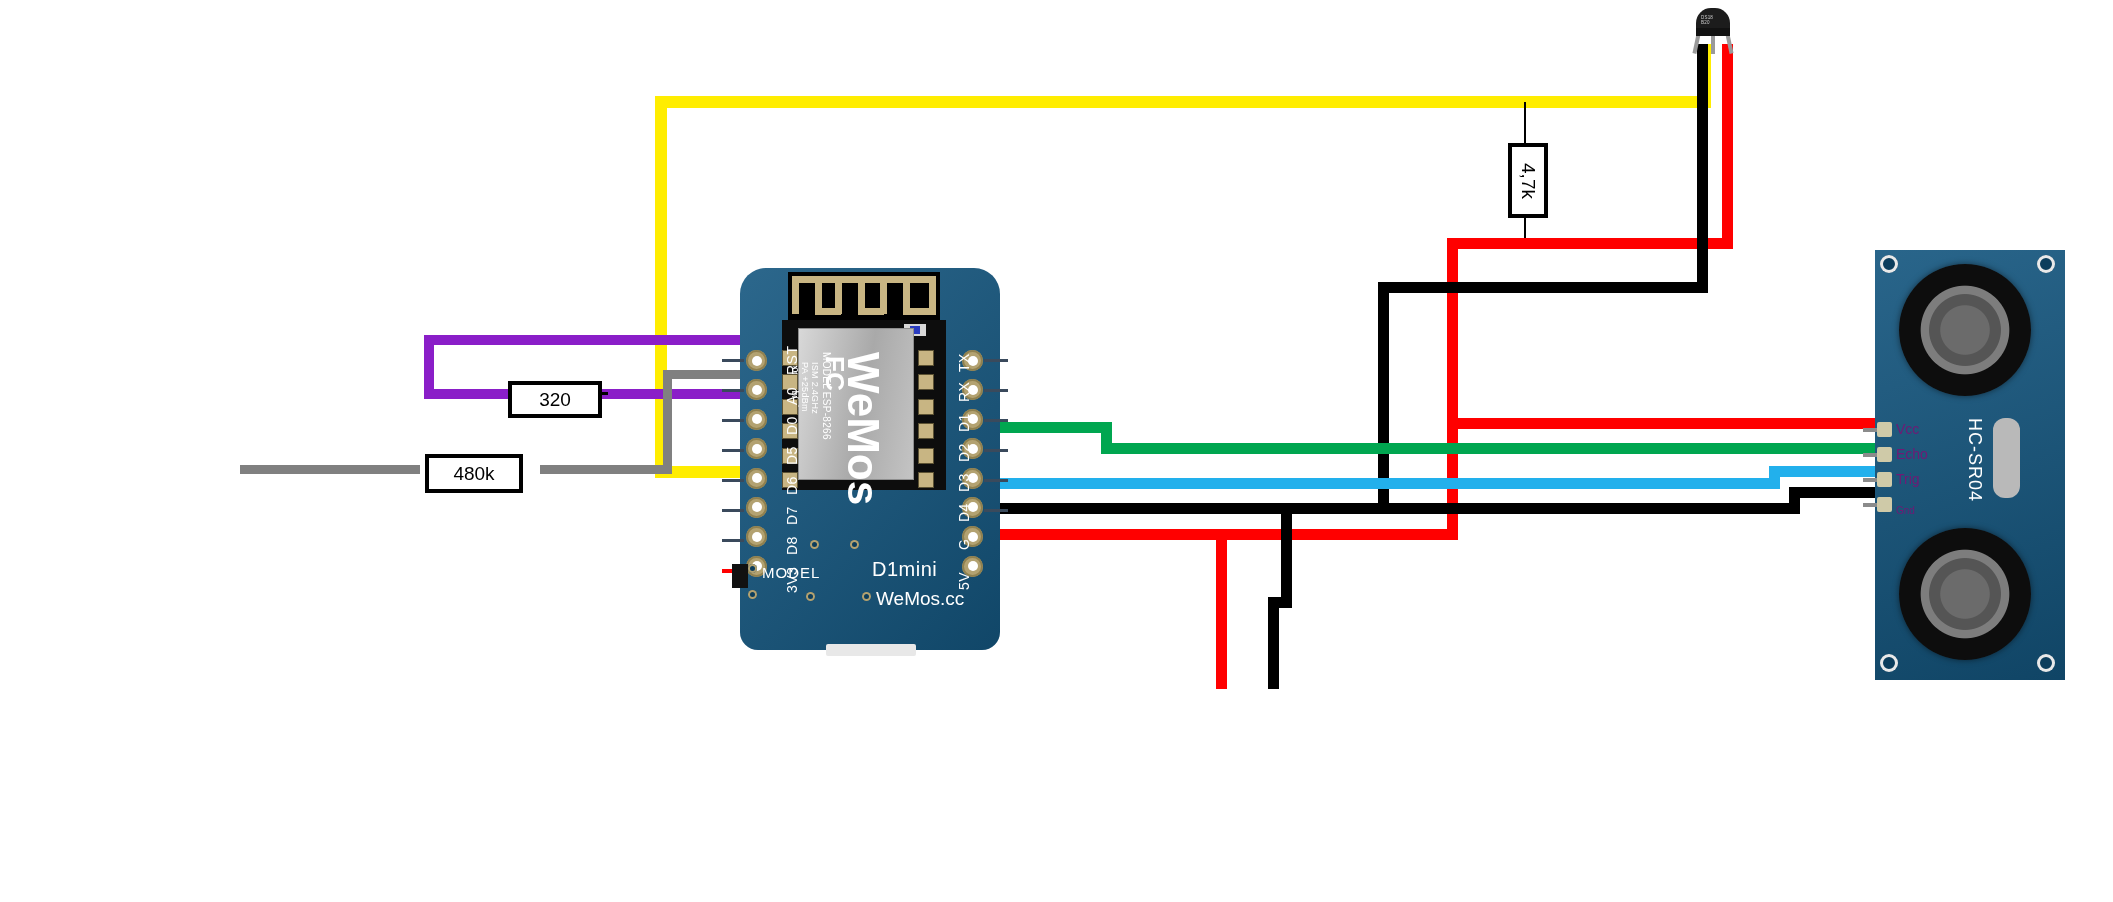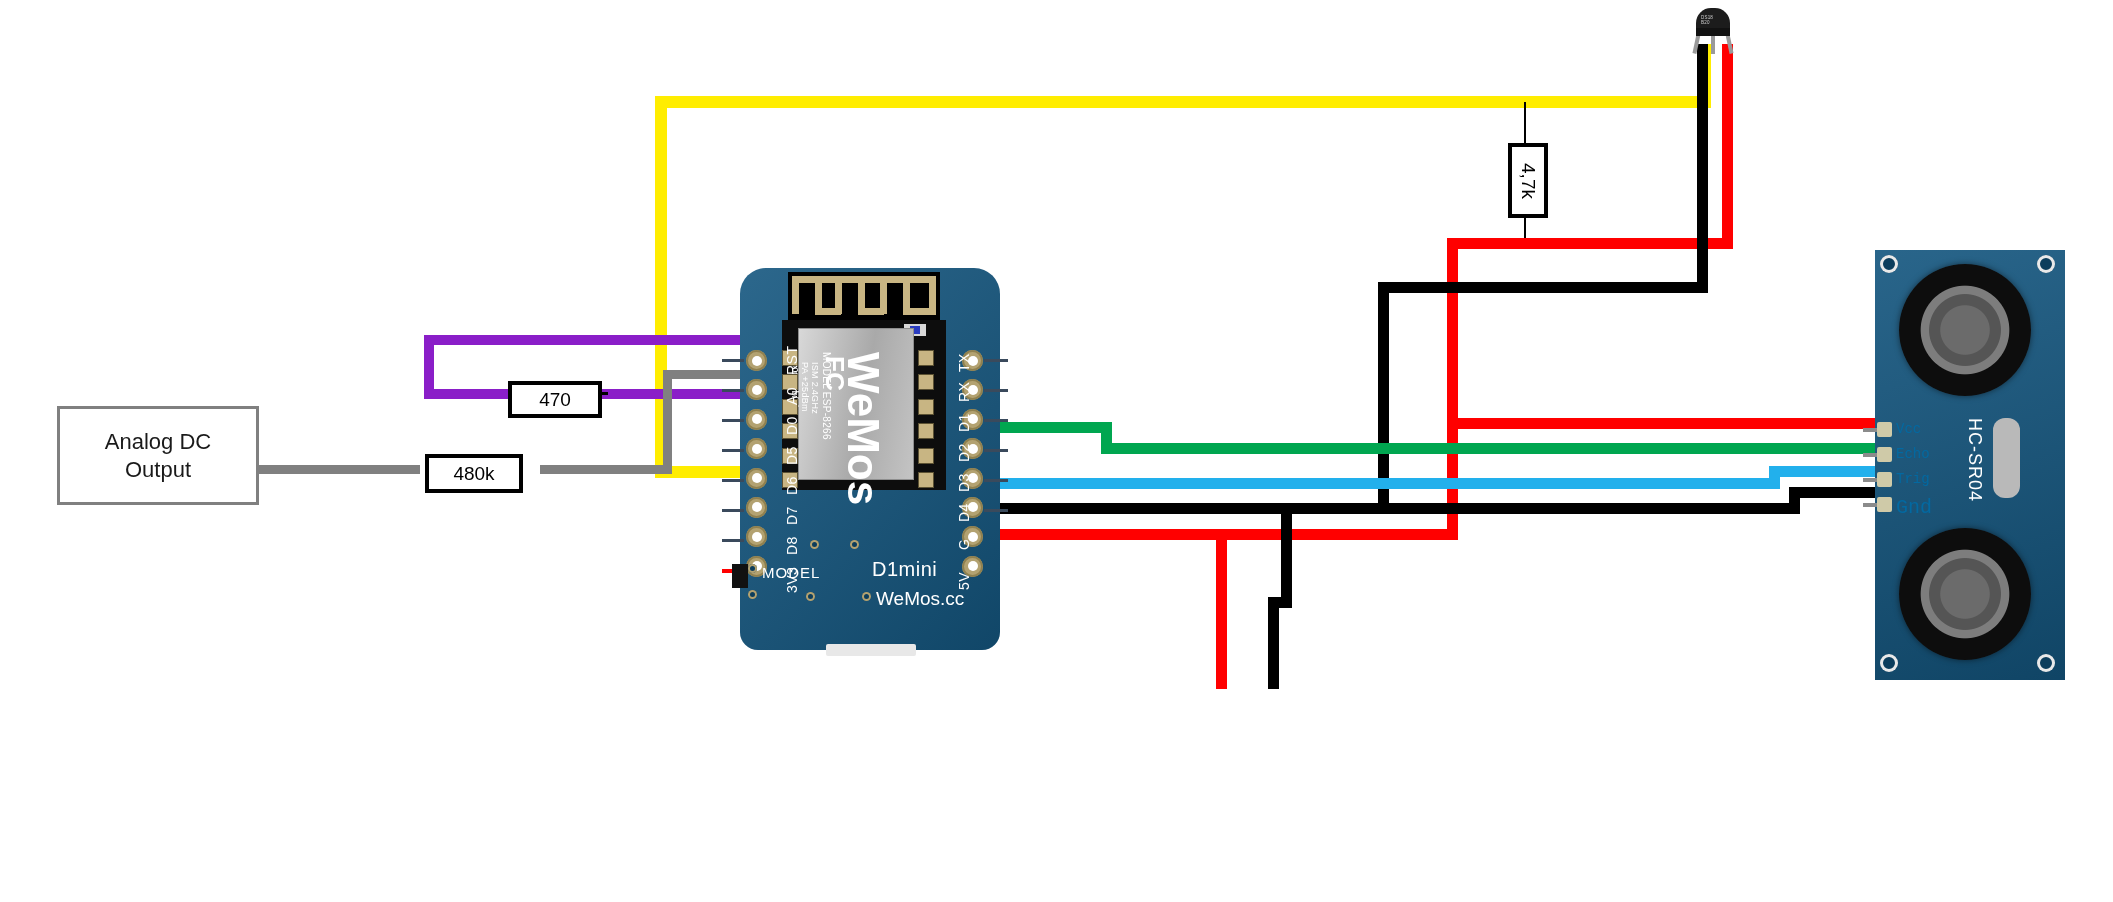--- a/index.html
+++ b/index.html
@@ -49,21 +49,21 @@
   
   #hcsr{position:absolute;left:1875px;top:250px;width:190px;height:430px;}
   .hc-pcb{position:absolute;inset:0;background:#14567f;}
   .hc-sh{position:absolute;inset:0;background:linear-gradient(160deg,rgba(255,255,255,.09),rgba(0,0,0,.2));}
   .transducer{position:absolute;width:132px;height:132px;border-radius:50%;
      background:radial-gradient(circle at 50% 50%,#6b6b6b 0 26%,#555 27% 38%,#7d7d7d 39% 47%,#0d0d0d 48% 72%,#f2f2f2 73% 88%,#cfcfcf 89% 100%);
      box-shadow:0 0 6px rgba(0,0,0,.5);}
   .hc-hole{position:absolute;width:18px;height:18px;border-radius:50%;background:#0c3d5c;
      box-shadow:inset 0 0 0 3px #e9e9e9;}
   .hc-pad{position:absolute;width:15px;height:15px;background:#cfcaa8;border-radius:2px;}
-  .hc-plbl{position:absolute;color:#0369a1;white-space:nowrap;font-family:Liberation Mono, monospace;}
+  .hc-plbl{position:absolute;color:#701a75;white-space:nowrap;}
   .hc-name{position:absolute;color:#ffffff;white-space:nowrap;transform-origin:0 0;
      transform:rotate(90deg);letter-spacing:1px;}
   .hc-xtal{position:absolute;background:#b9b9b9;border-radius:12px;}
   .hc-lead{position:absolute;height:4px;background:#8b8b8b;}
 
   
   #ds18{position:absolute;left:1692px;top:8px;width:42px;height:42px;}
   .to92-body{position:absolute;left:4px;top:0;width:34px;height:28px;
      background:#1c1c1c;border-radius:15px 15px 4px 4px;}
   .to92-flat{position:absolute;left:4px;top:20px;width:34px;height:8px;background:#111;}
@@ -124,37 +124,31 @@
 
   <div class="wire" style="left:1000px;top:422px;width:112px;height:11px;background:#00a650;"></div>
   <div class="wire" style="left:1101px;top:422px;width:11px;height:28px;background:#00a650;"></div>
   <div class="wire" style="left:1101px;top:443px;width:784px;height:11px;background:#00a650;"></div>
 
   <div class="wire" style="left:1000px;top:478px;width:780px;height:11px;background:#22b0ec;"></div>
   <div class="wire" style="left:1769px;top:466px;width:11px;height:23px;background:#22b0ec;"></div>
   <div class="wire" style="left:1769px;top:466px;width:116px;height:11px;background:#22b0ec;"></div>
 
   <div class="rbox" style="left:508px;top:381px;width:86px;height:29px;font-size:19px;">
-    <span>470</span>
+    <span>320</span>
   </div>
 
   <div class="rbox" style="left:425px;top:454px;width:90px;height:31px;font-size:19px;">
     <span>480k</span>
   </div>
 
   <div class="rbox" style="left:1508px;top:143px;width:32px;height:67px;font-size:19px;">
     <span style="display:inline-block;transform:rotate(90deg);white-space:nowrap;">4,7k</span>
   </div>
 
-  <div class="gbox" style="left:57px;top:406px;width:196px;height:93px;font-size:22px;">
-    <div>
-      <div>Analog DC</div>
-      <div>Output</div>
-    </div>
-  </div>
 
 
   <div id="ds18">
     <div class="to92-leg" style="left:5px;top:24px;height:22px;transform:rotate(12deg);transform-origin:top center;"></div>
     <div class="to92-leg" style="left:19px;top:24px;height:22px;"></div>
     <div class="to92-leg" style="left:33px;top:24px;height:22px;transform:rotate(-12deg);transform-origin:top center;"></div>
     <div class="to92-body"></div>
     <div class="to92-flat"></div>
     <div class="to92-txt">
       <div>DS18</div>
@@ -320,21 +314,21 @@
     <div class="hc-xtal" style="left:118px;top:168px;width:27px;height:80px;"></div>
 
     <div class="hc-pad" style="left:2px;top:172px;"></div>
     <div class="hc-pad" style="left:2px;top:197px;"></div>
     <div class="hc-pad" style="left:2px;top:222px;"></div>
     <div class="hc-pad" style="left:2px;top:247px;"></div>
 
     <div class="hc-plbl" style="left:21px;top:171px;font-size:14px;">Vcc</div>
     <div class="hc-plbl" style="left:21px;top:196px;font-size:14px;">Echo</div>
     <div class="hc-plbl" style="left:21px;top:221px;font-size:14px;">Trig</div>
-    <div class="hc-plbl" style="left:21px;top:246px;font-size:20px;">Gnd</div>
+    <div class="hc-plbl" style="left:21px;top:255px;font-size:10px;">Gnd</div>
 
     <div class="hc-name" style="left:110px;top:168px;font-size:18px;">HC-SR04</div>
 
     <div class="hc-lead" style="left:-12px;top:178px;width:14px;"></div>
     <div class="hc-lead" style="left:-12px;top:203px;width:14px;"></div>
     <div class="hc-lead" style="left:-12px;top:228px;width:14px;"></div>
     <div class="hc-lead" style="left:-12px;top:253px;width:14px;"></div>
   </div>
 
 </div>

